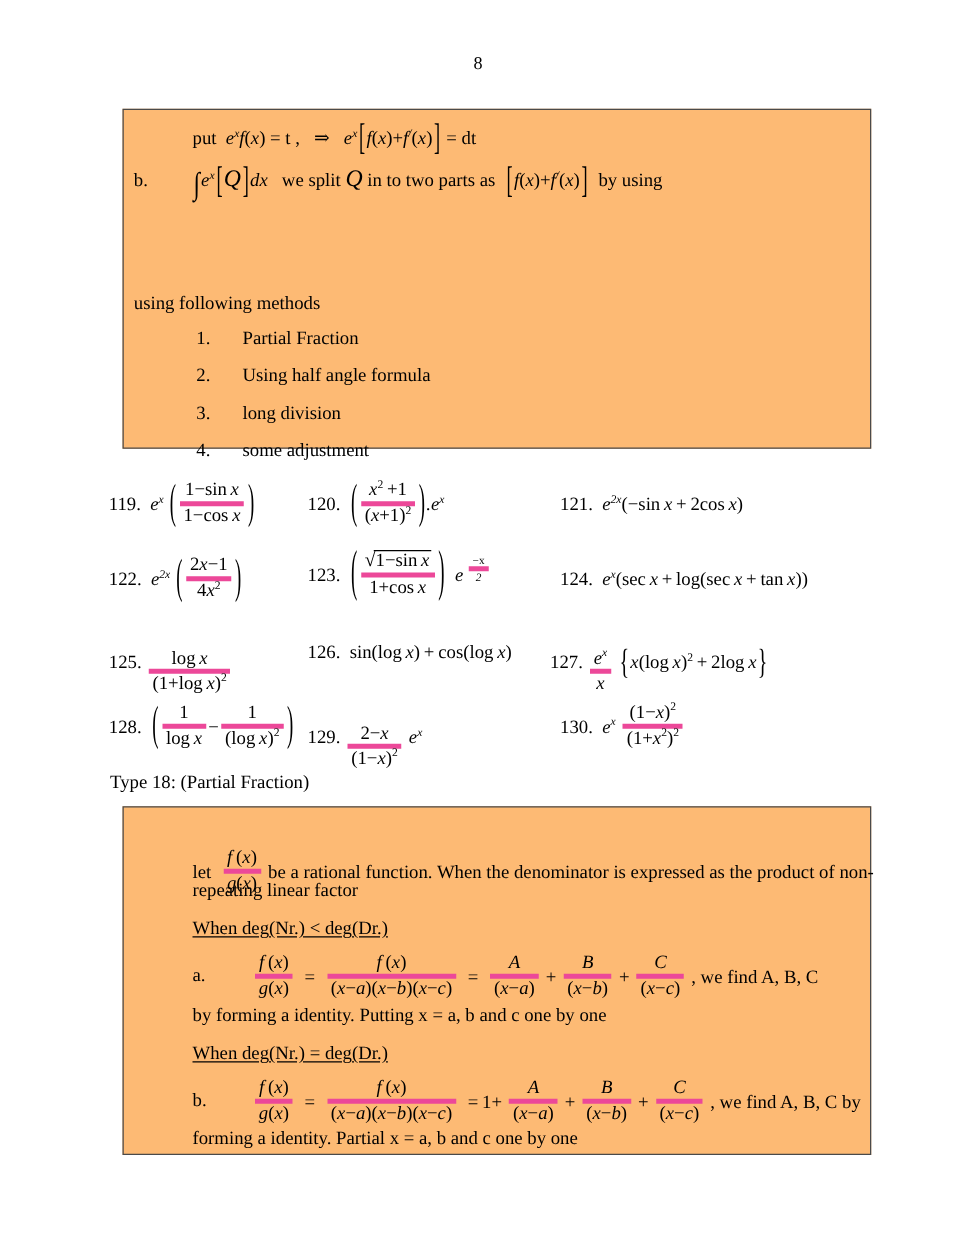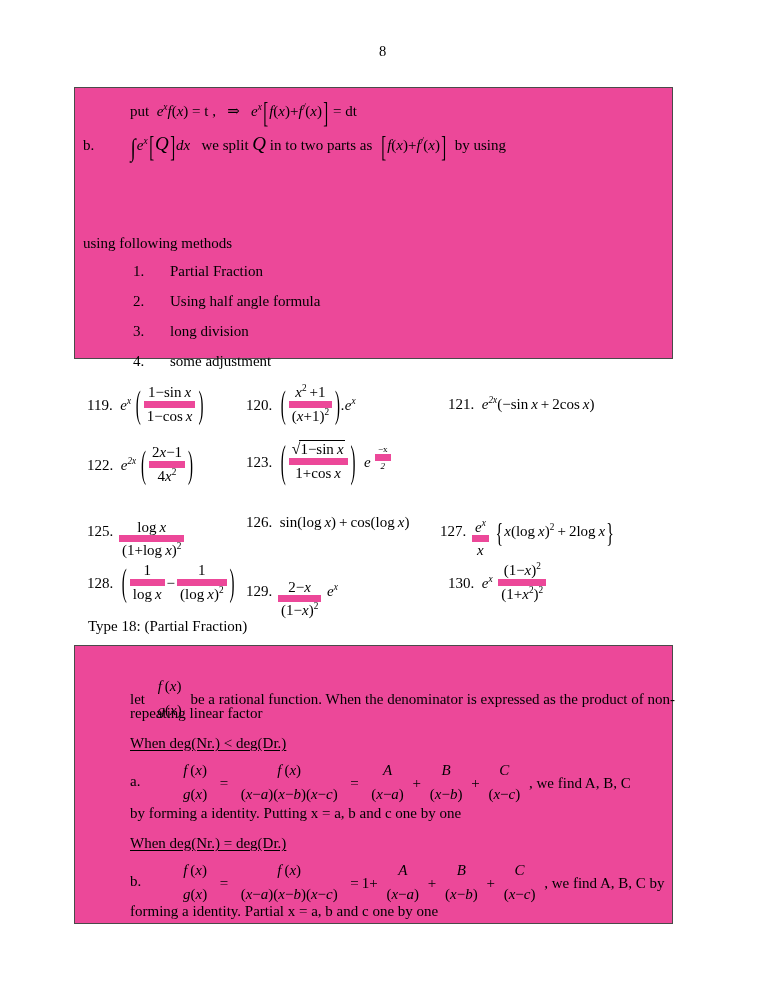--- a/index.html
+++ b/index.html
@@ -24,25 +24,25 @@
     left: 0;
     width: 765px;
     text-align: center;
     font-size: 14.5px;
     line-height: 1;
   }
 
   
   .box {
     position: absolute;
-    left: 74px;
+    left: 98px;
     width: 599px;
     box-sizing: border-box;
     border: 1px solid #4a4a4a;
-    background: #ec4899;
+    background: #fdba74;
   }
   #box-top    { top: 87px;  height: 272px; }
   #box-bottom { top: 645px; height: 279px; }
 
   
   .line {
     position: absolute;
     white-space: nowrap;
     font-size: 15px;
     line-height: 1;
@@ -72,21 +72,21 @@
     vertical-align: middle;
     text-align: center;
     line-height: 1.12;
     margin: 0 2px;
     position: relative;
     top: -0.15em;
   }
   .frac > .num { display: block; padding: 0 3px; }
   .frac > .den {
     display: block;
-    border-top: 7px solid #ec4899;
+    border-top: 4px solid #ec4899;
     padding: 0 3px;
   }
   .frac.sm { font-size: 13.5px; }
   .pstretch {
     display: inline-block;
     vertical-align: middle;
     transform: scaleY(2.55);
     transform-origin: center;
     font-size: 15px;
     margin: 0 1px;
@@ -230,20 +230,24 @@
       <span class="mi">&nbsp;e</span><sup class="ex">2x</sup>
       <span class="pstretch">(</span><span class="frac"><span class="num">2<span class="mi">x</span>−1</span><span class="den">4<span class="mi">x</span><sup class="exn">2</sup></span></span><span class="pstretch">)</span>
     </div>
 
     <div class="item col2" style="top:4px;">
       <span class="num">123.</span>
       <span class="pstretch tall">&nbsp;(</span><span class="frac"><span class="num"><span class="sqrt"><span class="rad">√</span><span class="body">1−sin <span class="mi">x</span></span></span></span><span class="den">1+cos <span class="mi">x</span></span></span><span class="pstretch tall">)</span>
       <span class="mi">&nbsp;e</span><sup class="ex">&nbsp;<span class="frac sm" style="font-size:9px;"><span class="num">−x</span><span class="den">2</span></span></sup>
     </div>
 
+    <div class="item col3" style="top:18px;">
+      <span class="num">124.</span>
+      <span class="mi">&nbsp;e</span><sup class="ex">x</sup><span class="up">(sec </span><span class="mi">x</span><span class="up"> + log(sec </span><span class="mi">x</span><span class="up"> + tan </span><span class="mi">x</span><span class="up">))</span>
+    </div>
   </div>
 
   <div class="itemrow">
 
     <div class="item col1" style="top:6px;font-family:Liberation Serif, serif;">
       <span class="num">125.</span>
       <span class="frac">&nbsp;<span class="num">log <span class="mi">x</span></span><span class="den">(1+log <span class="mi">x</span>)<sup class="exn">2</sup></span></span>
     </div>
 
     <div class="item col2" style="top:16px;">

